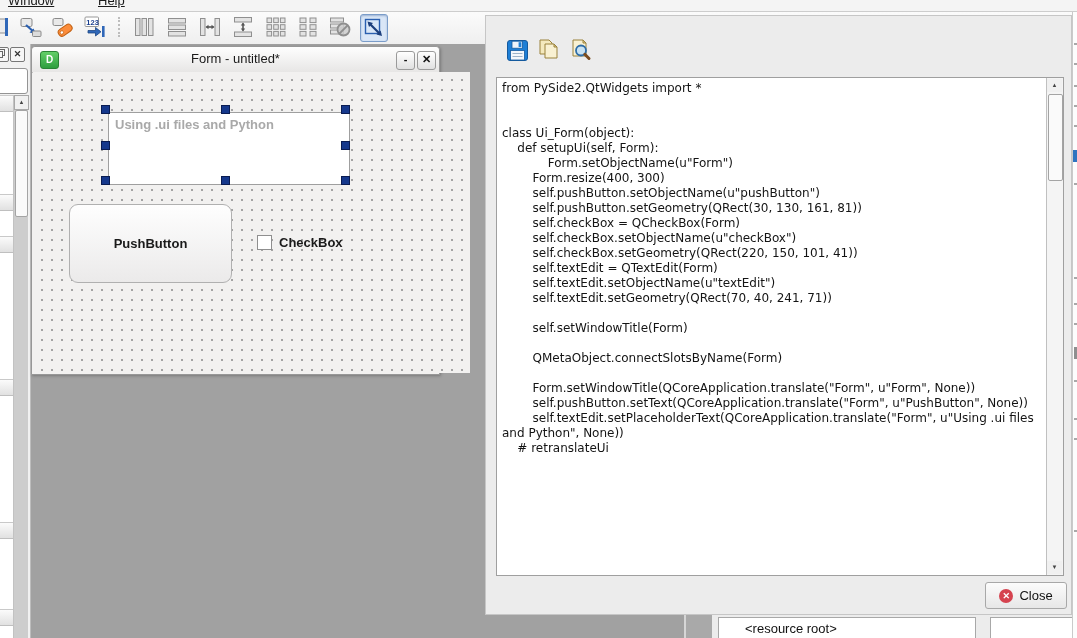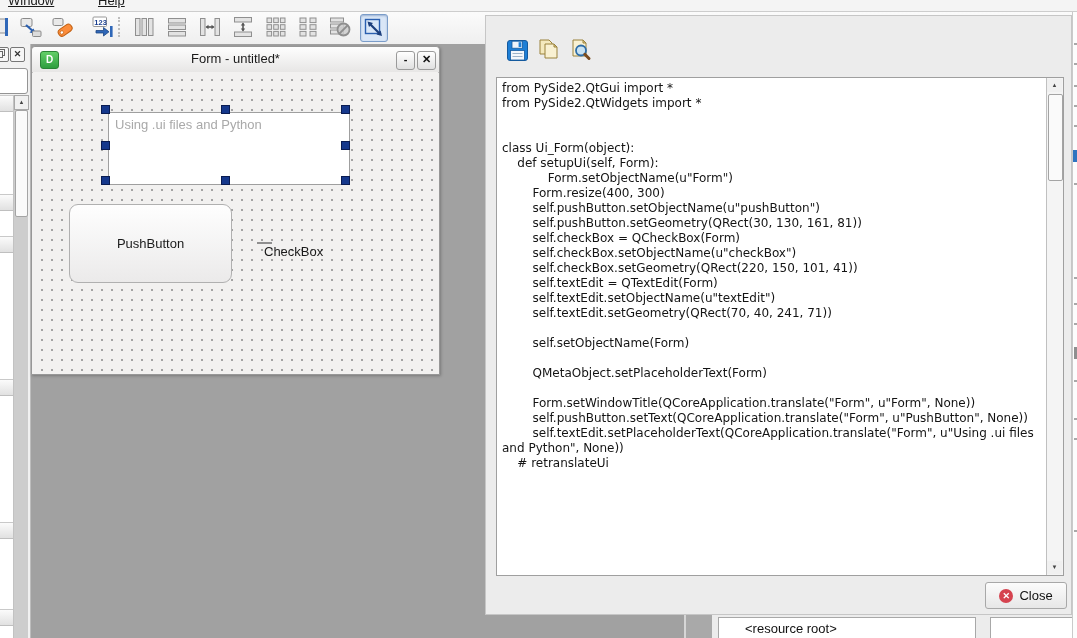--- a/index.html
+++ b/index.html
@@ -49,29 +49,29 @@
                border-radius:4px 4px 0 0;box-shadow:1px 1px 3px rgba(0,0,0,.25);}
   #form-titlebar{position:absolute;left:0;top:0;width:100%;height:25px;background:linear-gradient(#fefefe,#e7e6e5);
                  border-bottom:1px solid #c2c1c0;border-radius:4px 4px 0 0;}
   #form-title{position:absolute;left:0;right:0;top:4px;text-align:center;font-size:13px;color:#1a1a1a;}
   #d-icon{position:absolute;left:8px;top:4px;width:17px;height:16px;border-radius:3px;
           background:linear-gradient(#63cf68,#2f9e3f);border:1px solid #2a8435;color:#fff;font-size:10px;
           font-weight:bold;text-align:center;line-height:15px;}
   .win-btn{position:absolute;top:4px;width:17px;height:17px;background:linear-gradient(#ffffff,#e0e0e0);
            border:1px solid #9a9a9a;border-radius:3px;text-align:center;font-size:11px;line-height:15px;
            font-weight:bold;color:#111;}
-  #form-canvas{position:absolute;left:1px;top:25px;width:405px;height:301px;background:#f2f1f0;
-               background-image:radial-gradient(#a3a3a3 0.8px,transparent 1.2px);background-size:10px 10px;background-position:4px 3px;}
+  #form-canvas{position:absolute;left:1px;top:25px;width:437px;height:301px;background:#f2f1f0;
+               background-image:radial-gradient(#a3a3a3 0.8px,transparent 1.2px);background-size:10px 10px;background-position:4px 3px;font-weight:bold;}
   #textedit{position:absolute;left:75px;top:40px;width:240px;height:71px;background:#fff;border:1px solid #9f9f9f;}
   #textedit-placeholder{position:absolute;left:6px;top:4px;font-size:13px;color:#a9a9a9;}
   .handle{position:absolute;width:7px;height:7px;background:#15388c;border:1px solid #0a1c52;}
   #pushbutton{position:absolute;left:36px;top:132px;width:161px;height:77px;background:linear-gradient(#fefefe,#ebeaea);
               border:1px solid #b0b0b0;border-radius:9px;display:flex;align-items:center;justify-content:center;
               font-size:13px;color:#1a1a1a;}
-  #checkbox-row{position:absolute;left:224px;top:170px;height:16px;display:flex;align-items:flex-start;flex-direction:column;}
+  #checkbox-row{position:absolute;left:224px;top:162px;height:16px;display:flex;align-items:center;}
   #checkbox-box{width:13px;height:13px;background:#fff;border:1px solid #8f8f8f;}
   #checkbox-label{margin-left:7px;font-size:13px;color:#1a1a1a;}
 
   
   #code-dialog{left:485px;top:15px;width:587px;height:600px;background:#ececec;border:1px solid #c6c6c6;box-sizing:border-box;}
   .dlg-tb-btn{position:absolute;top:21px;width:26px;height:26px;display:flex;align-items:center;justify-content:center;}
   #code-area{position:absolute;left:10px;top:61px;width:568px;height:499px;background:#fff;border:1px solid #9f9f9f;
              box-sizing:border-box;overflow:hidden;}
   #code-lines{position:absolute;left:0;top:0;right:16px;padding:3px 0 0 5px;}
   .code-line{white-space:pre;font-family:"DejaVu Sans",sans-serif;font-size:12px;line-height:15px;height:15px;color:#141414;}
@@ -110,21 +110,21 @@
   </div>
   <div class="tb-btn" style="left:50px">
     <svg width="22" height="22">
         <rect x="1" y="2.5" width="10" height="7" rx="1.5" fill="#e9e9e9" stroke="#8a8a8a"></rect>
         <g transform="rotate(-35 13 14)">
           <rect x="5.5" y="10.5" width="15" height="7.5" rx="3.5" fill="#fb8c3b" stroke="#c05f10"></rect>
           <circle cx="9" cy="14.2" r="1.7" fill="#fff" stroke="#c05f10" stroke-width="0.7"></circle>
         </g>
       </svg>
   </div>
-  <div class="tb-btn" style="left:90px">
+  <div class="tb-btn" style="left:82px">
     <svg width="22" height="22">
         <rect x="1" y="1" width="13.5" height="9.5" rx="1" fill="#fff" stroke="#999"></rect>
         <text x="2.3" y="8.6" font-size="7.5" font-weight="bold" fill="#1a3f8f" font-family="Liberation Sans,sans-serif">123</text>
         <polygon points="4,14.5 11.5,14.5 11.5,11.5 17,15.8 11.5,20 11.5,17 4,17" fill="#2f67b8" stroke="#1c4684" stroke-width="0.8"></polygon>
         <rect x="18" y="10" width="2.6" height="11" fill="#2f67b8"></rect>
       </svg>
   </div>
   <div class="tb-sep" style="left:118px"></div>
   <div class="tb-btn" style="left:131px">
     <svg width="22" height="22">
@@ -318,40 +318,39 @@
   <div class="dlg-tb-btn" style="left:82px">
     <svg width="24" height="24">
         <path d="M4,2 h10 l3,3 v13 h-13 z" fill="#f9f1d2" stroke="#9a823c"></path>
         <path d="M14,2 v3 h3 z" fill="#e0d090" stroke="#9a823c"></path>
         <circle cx="12" cy="12.5" r="5" fill="#c8e2f2" stroke="#2d6da8" stroke-width="1.8"></circle>
         <line x1="15.8" y1="16.3" x2="20" y2="20.5" stroke="#7a4a1e" stroke-width="3" stroke-linecap="round"></line>
       </svg>
   </div>
   <div id="code-area">
     <div id="code-lines">
-        <div class="code-line">from PySide2.QtGui import *</div>
         <div class="code-line">from PySide2.QtWidgets import *</div>
         <div class="code-line"></div>
         <div class="code-line"></div>
         <div class="code-line">class Ui_Form(object):</div>
         <div class="code-line">    def setupUi(self, Form):</div>
         <div class="code-line">            Form.setObjectName(u"Form")</div>
         <div class="code-line">        Form.resize(400, 300)</div>
         <div class="code-line">        self.pushButton.setObjectName(u"pushButton")</div>
         <div class="code-line">        self.pushButton.setGeometry(QRect(30, 130, 161, 81))</div>
         <div class="code-line">        self.checkBox = QCheckBox(Form)</div>
         <div class="code-line">        self.checkBox.setObjectName(u"checkBox")</div>
         <div class="code-line">        self.checkBox.setGeometry(QRect(220, 150, 101, 41))</div>
         <div class="code-line">        self.textEdit = QTextEdit(Form)</div>
         <div class="code-line">        self.textEdit.setObjectName(u"textEdit")</div>
         <div class="code-line">        self.textEdit.setGeometry(QRect(70, 40, 241, 71))</div>
         <div class="code-line"></div>
-        <div class="code-line">        self.setObjectName(Form)</div>
-        <div class="code-line"></div>
-        <div class="code-line">        QMetaObject.setPlaceholderText(Form)</div>
+        <div class="code-line">        self.setWindowTitle(Form)</div>
+        <div class="code-line"></div>
+        <div class="code-line">        QMetaObject.connectSlotsByName(Form)</div>
         <div class="code-line"></div>
         <div class="code-line">        Form.setWindowTitle(QCoreApplication.translate("Form", u"Form", None))</div>
         <div class="code-line">        self.pushButton.setText(QCoreApplication.translate("Form", u"PushButton", None))</div>
         <div class="code-line">        self.textEdit.setPlaceholderText(QCoreApplication.translate("Form", u"Using .ui files</div>
         <div class="code-line">and Python", None))</div>
         <div class="code-line">    # retranslateUi</div>
       </div>
     <div id="code-scroll">
       <div class="sb-arrow" style="top:1px">▲</div>
       <div class="sb-thumb" style="left:1px;top:16px;width:13px;height:85px"></div>

